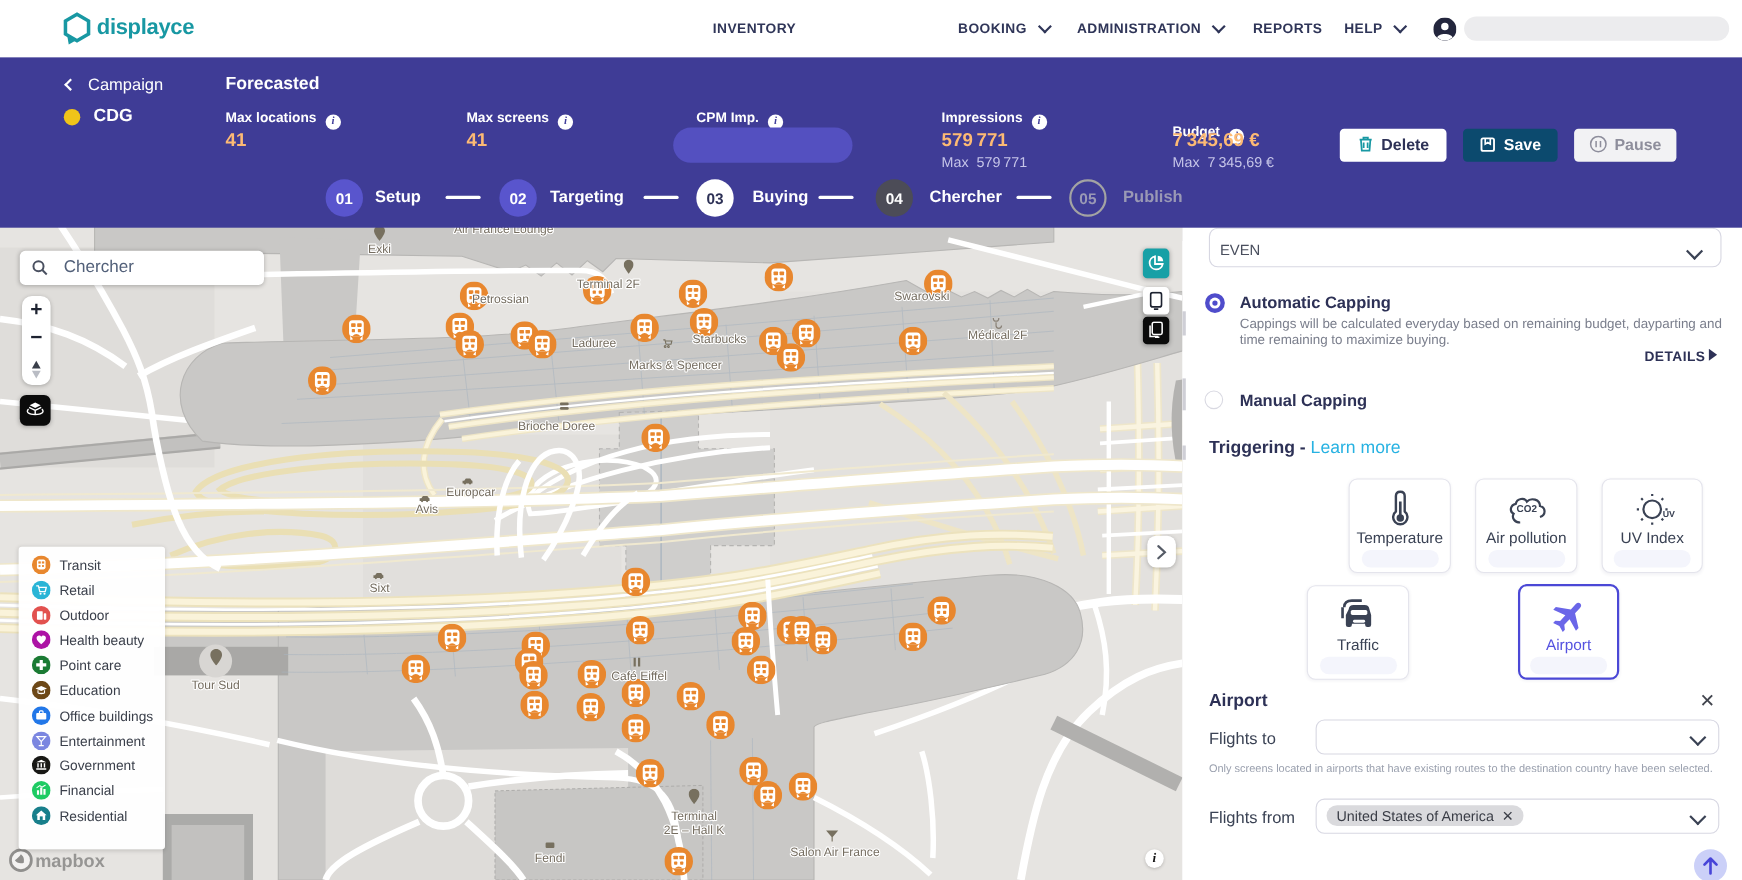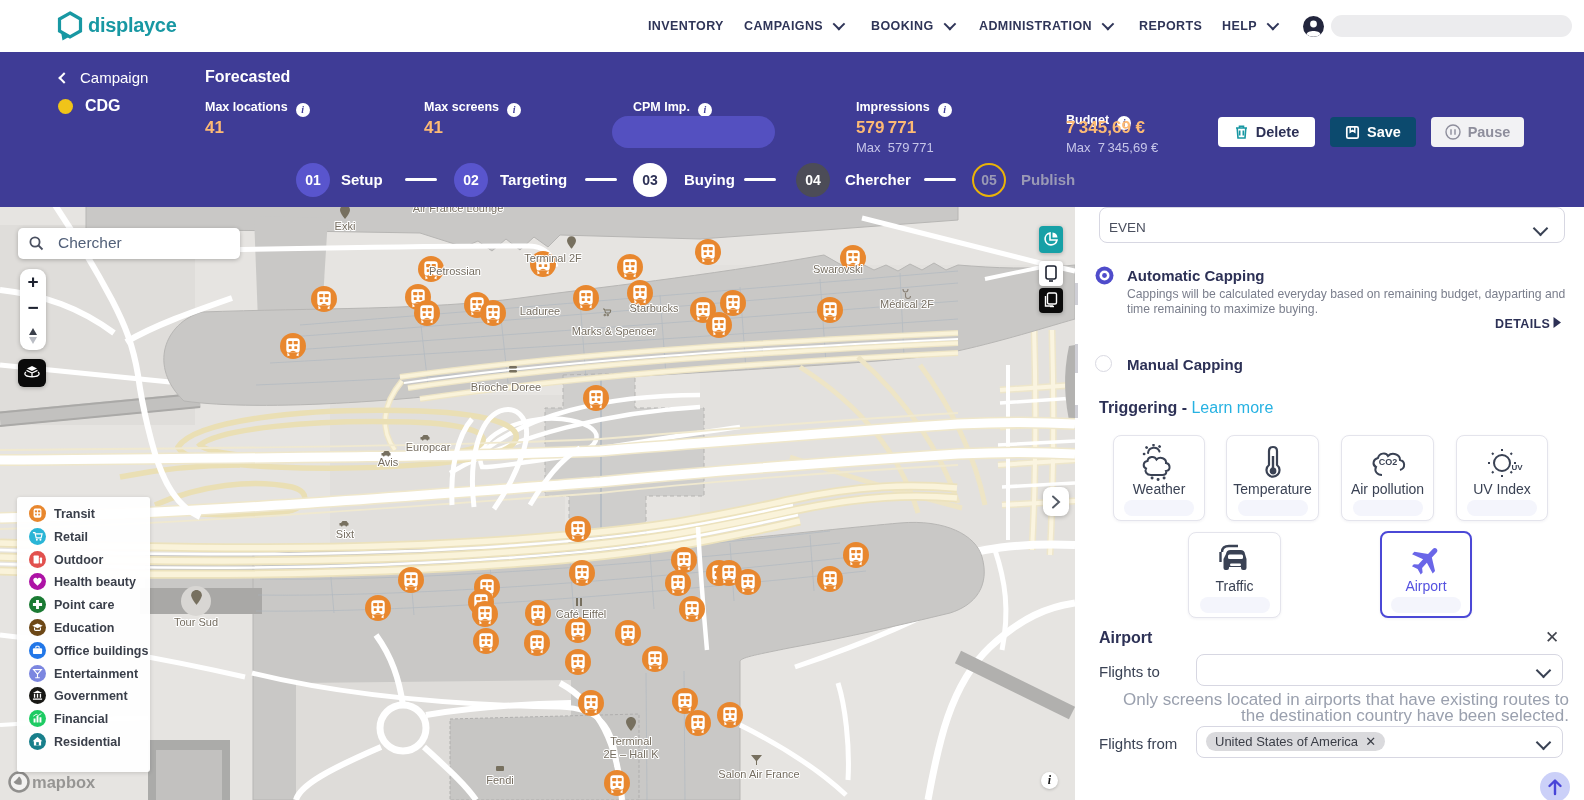--- a/index.html
+++ b/index.html
@@ -20,40 +20,39 @@
   .step-label { position:absolute; top:119px; font-size:15px; font-weight:700; color:#fff; }
   .step-dash { position:absolute; top:126px; width:32px; height:3px; background:#fff; border-radius:2px; }
   
   #panel { position:absolute; left:1075px; top:195px; width:509px; height:595px; background:#fff; z-index:10;margin-top:24px; }
   .card { position:absolute; background:#fff; border:1px solid #e4e4ec; border-radius:8px; box-shadow:0 1px 3px rgba(40,40,80,.06); }
   .card .clab { position:absolute; width:100%; text-align:center; top:45px; font-size:14px; color:#3a4254; }
   .card .cpill { position:absolute; left:50%; transform:translateX(-50%); top:64px; width:70px; height:16px; border-radius:8px; background:#f4f5fc; }
   .cicon { position:absolute; left:50%; transform:translateX(-50%); top:8px; }
   .sel { position:absolute; border:1px solid #d7d7e2; border-radius:8px; background:#fff; }
   .selchev { position:absolute; width:11px; height:11px; border-right:2.2px solid #3a4254; border-bottom:2.2px solid #3a4254; transform:rotate(45deg); }
-  .helper { position:absolute; font-size:17px; color:#9aa0ae; line-height:15.5px;text-align:right; }
+  .helper { position:absolute; font-size:10px; color:#9aa0ae; line-height:15.5px; }
   .flab { position:absolute; font-size:15px; color:#3a4254; }
   
   #map { position:absolute; left:0; top:205px; width:1075px; height:595px; background:#e6e4e1; overflow:hidden; }
   .mapctl { position:absolute; background:#fff; border-radius:6px; box-shadow:0 1px 4px rgba(0,0,0,.25); }
-  .legend { position:absolute; left:17px; top:292px; width:133px; height:275px; background:rgba(255,255,255,.96); border-radius:3px; box-shadow:0 1px 4px rgba(0,0,0,.15); z-index:6;font-weight:bold; }
+  .legend { position:absolute; left:17px; top:292px; width:133px; height:275px; background:rgba(255,255,255,.96); border-radius:3px; box-shadow:0 1px 4px rgba(0,0,0,.15); z-index:6; }
   .lrow { position:absolute; left:12px; height:17px; font-size:12.5px; color:#3a3f4a; line-height:17px; white-space:nowrap; }
   .lrow svg { vertical-align:-4px; margin-right:8px; }
 </style>
 </head>
 <body>
 
 <div id="nav">
   <svg class="abs" style="left:57px;top:11px" width="26" height="31" viewBox="0 0 26 31">
     <path d="M 4 20.5 L 5.5 29.5 L 13.5 25 Z" fill="#1898a3"></path>
     <path d="M13 2 L23.5 8 V20 L13 26 L2.5 20 V8 Z" fill="none" stroke="#1898a3" stroke-width="3.2"></path>
   </svg>
   <div class="abs" style="left:88px;top:14px;font-size:20px;font-weight:700;color:#1898a3;letter-spacing:-.3px">displayce</div>
   <div class="navitem" style="left:648px">INVENTORY</div>
-  <div class="navitem" style="left:744px">CAMPAIGNS<span class="chev"></span></div>
   <div class="navitem" style="left:871px">BOOKING<span class="chev"></span></div>
   <div class="navitem" style="left:979px">ADMINISTRATION<span class="chev"></span></div>
   <div class="navitem" style="left:1139px">REPORTS</div>
   <div class="navitem" style="left:1222px">HELP<span class="chev"></span></div>
   <svg class="abs" style="left:1303px;top:16px" width="21" height="21" viewBox="0 0 21 21">
     <circle cx="10.5" cy="10.5" r="10.5" fill="#23263d"></circle>
     <circle cx="10.5" cy="8" r="3.4" fill="#fff"></circle>
     <path d="M3.5 18.2 C4.5 13.8, 16.5 13.8, 17.5 18.2 A 10.5 10.5 0 0 1 3.5 18.2 Z" fill="#fff"></path>
   </svg>
   <div class="abs" style="left:1331px;top:15px;width:241px;height:22px;border-radius:11px;background:#ececee"></div>
@@ -103,21 +102,21 @@
   <div class="step-dash" style="left:405px"></div>
   <div class="step-circle" style="left:454px;background:#5955cd;color:#fff">02</div>
   <div class="step-label" style="left:500px">Targeting</div>
   <div class="step-dash" style="left:585px"></div>
   <div class="step-circle" style="left:633px;background:#fff;color:#2d3156">03</div>
   <div class="step-label" style="left:684px">Buying</div>
   <div class="step-dash" style="left:744px"></div>
   <div class="step-circle" style="left:796px;background:#4c4c57;color:#fff">04</div>
   <div class="step-label" style="left:845px">Chercher</div>
   <div class="step-dash" style="left:924px"></div>
-  <div class="step-circle" style="left:972px;background:transparent;border:2px solid #eab308;color:#9a99b5;line-height:30px">05</div>
+  <div class="step-circle" style="left:972px;background:transparent;border:2px solid #a3a3a3;color:#9a99b5;line-height:30px">05</div>
   <div class="step-label" style="left:1021px;color:#9a99b5">Publish</div>
 </div>
 
 <div id="map">
   <svg width="1075" height="595" viewBox="0 0 1075 595" style="position:absolute;left:0;top:0">
     <defs>
       <symbol id="mk" viewBox="0 0 26 26">
         <circle cx="13" cy="13" r="13" fill="#e8872e"></circle>
         <rect x="6.3" y="5.2" width="13.4" height="14.4" rx="3.2" fill="#fff"></rect>
         <rect x="8.2" y="7.9" width="4.1" height="3.3" rx=".6" fill="#e8872e"></rect>
@@ -525,32 +524,20 @@
   <div class="abs" style="left:420px;top:98px;font-size:12.5px;font-weight:700;color:#2d3156;letter-spacing:.4px">DETAILS</div>
   <svg class="abs" style="left:477px;top:97px" width="11" height="13" viewBox="0 0 11 13">
       <path d="M1.5 1 L9 6.5 L1.5 12 Z" fill="#2d3156"></path>
     </svg>
 
   <div class="abs" style="left:20px;top:136px;width:17px;height:17px;border-radius:50%;background:#fff;border:1.5px solid #d9d9e2"></div>
   <div class="abs" style="left:52px;top:137px;font-size:15px;font-weight:700;color:#2d3156">Manual Capping</div>
 
   <div class="abs" style="left:24px;top:180px;font-size:16px;font-weight:700;color:#2d3156">Triggering - <span style="color:#27b2e2;font-weight:400">Learn more</span></div>
 
-  <div class="card" style="left:38px;top:216px;width:92px;height:86px">
-    <svg class="cicon" width="44" height="40" viewBox="0 0 44 40">
-      <g stroke="#3a4254" stroke-width="2" fill="none" stroke-linecap="round">
-        <path d="M 11 9 a 6 6 0 0 1 11.5 -1.5"></path>
-        <path d="M 16.5 1 l 0 .2 M 9.5 3.5 l .2 .2 M 7 10 l .2 0 M 22.5 2.5 l .2 .2" stroke-width="2.6"></path>
-        <path d="M 14 31 c -4.5 0 -6.5 -3.5 -5 -6.5 c -3.5 -1.5 -3 -7 1.5 -7.5 c .5 -4.5 7 -5.5 9 -1.5 c 3.5 -3.5 10 -1 9.5 3.5 c 4.5 .5 5 7.5 0 8 c 1 2.5 -1 4 -3.5 4 Z"></path>
-        <path d="M 15 34 l .2 0 M 21 35.5 l .2 0 M 27 34 l .2 0" stroke-width="2.8"></path>
-      </g>
-    </svg>
-    <div class="clab">Weather</div>
-      <div class="cpill"></div>
-  </div>
   <div class="card" style="left:151px;top:216px;width:93px;height:86px">
     <svg class="cicon" width="20" height="40" viewBox="0 0 20 40">
       <path d="M10 3 c-2.8 0 -4 2 -4 4 v14 a6.5 6.5 0 1 0 8 0 V7 c0 -2 -1.2 -4 -4 -4 Z" stroke="#3a4254" stroke-width="2.2" fill="none" stroke-linejoin="round"></path>
       <circle cx="10" cy="27" r="3.4" fill="#3a4254"></circle>
         <path d="M10 27 V12" stroke="#3a4254" stroke-width="2.4"></path>
     </svg>
     <div class="clab">Temperature</div>
       <div class="cpill"></div>
   </div>
   <div class="card" style="left:266px;top:216px;width:93px;height:86px">

